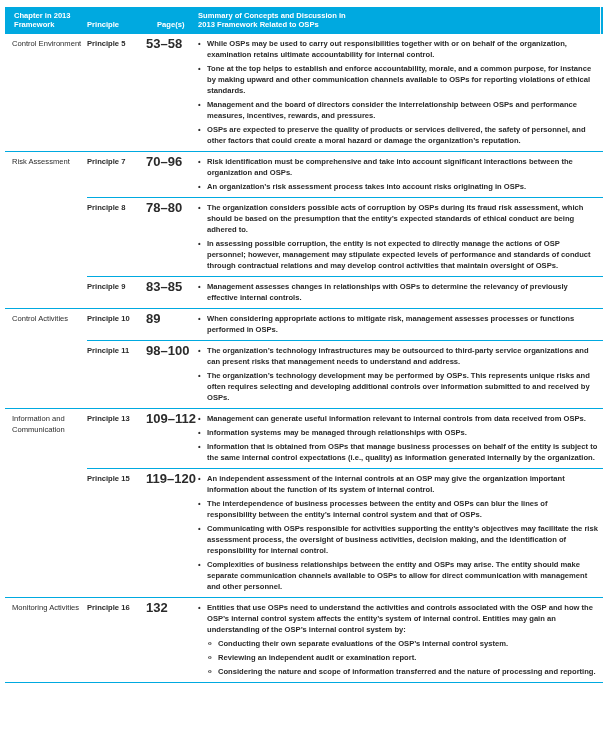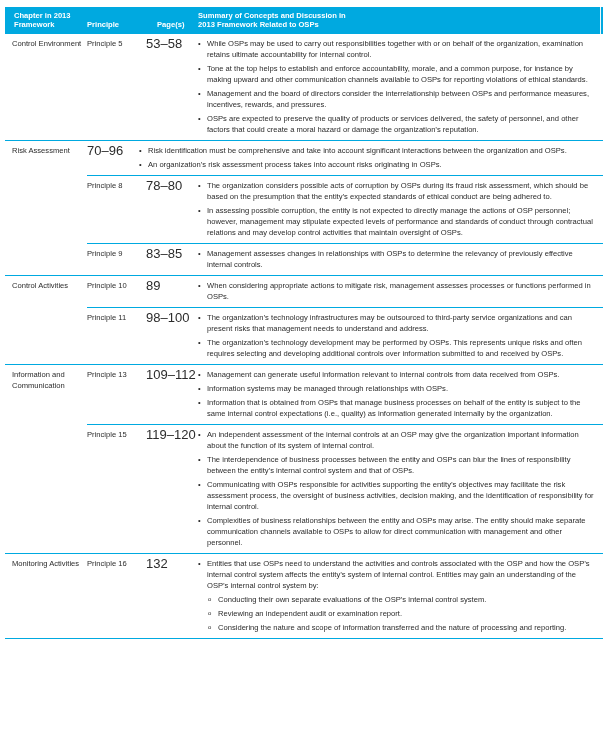--- a/index.html
+++ b/index.html
@@ -22,21 +22,21 @@
   }
   .hdr .h1 { position: absolute; left: 9px; top: 5px; }
   .hdr .h2 { position: absolute; left: 82px; top: 13.5px; }
   .hdr .h3 { position: absolute; left: 152px; top: 13.5px; }
   .hdr .h4 { position: absolute; left: 193px; right: 0; top: 5px; text-align: left; }
   .hdr .edge { position: absolute; right: 2px; top: 0; bottom: 0; width: 1px; background: #e8f7fd; }
 
   .group { border-bottom: 1.5px solid #00a9e0; display: flex; }
   .group .chap { width: 75px; padding-left: 7px; padding-top: 4px; font-size: 7.6px; line-height: 11px; }
   .group .subs { flex: 1; }
-  .sub { display: flex; border-top: 1px solid #00a9e0; }
+  .sub { display: flex; border-top: 1px solid #00a9e0; font-weight: bold; }
   .sub:first-child { border-top: none; }
   .sub .prin { width: 59px; padding-top: 4px; font-size: 7.6px; line-height: 11px; }
   .sub .pages { width: 52px; padding-top: 4px; font-size: 13px; line-height: 11px; }
   .sub .items { flex: 1; padding-top: 4px; padding-bottom: 2px; padding-right: 4px; }
   .item { position: relative; padding-left: 9px; font-size: 7.6px; line-height: 11px; margin-bottom: 3px; }
   .item .bullet { position: absolute; left: 0; top: 0; }
   .subitem { position: relative; padding-left: 20px; font-size: 7.6px; line-height: 11px; margin-bottom: 3px; }
   .subitem .bullet { position: absolute; left: 10px; top: 0; font-size: 6px; }
 </style>
 </head>
@@ -66,20 +66,21 @@
               <div class="item"><span class="bullet">•</span><span>Management and the board of directors consider the interrelationship between OSPs and performance measures, incentives, rewards, and pressures.</span></div>
               <div class="item"><span class="bullet">•</span><span>OSPs are expected to preserve the quality of products or services delivered, the safety of personnel, and other factors that could create a moral hazard or damage the organization’s reputation.</span></div>
             </div>
           </div>
         </div>
       </div>
       <div class="group">
         <div class="chap">Risk Assessment</div>
         <div class="subs">
           <div class="sub">
+            <div class="prin">Principle 7</div>
             <div class="pages">70–96</div>
             <div class="items">
               <div class="item"><span class="bullet">•</span><span>Risk identification must be comprehensive and take into account significant interactions between the organization and OSPs.</span></div>
               <div class="item"><span class="bullet">•</span><span>An organization’s risk assessment process takes into account risks originating in OSPs.</span></div>
             </div>
           </div>
           <div class="sub">
             <div class="prin">Principle 8</div>
             <div class="pages">78–80</div>
             <div class="items">

